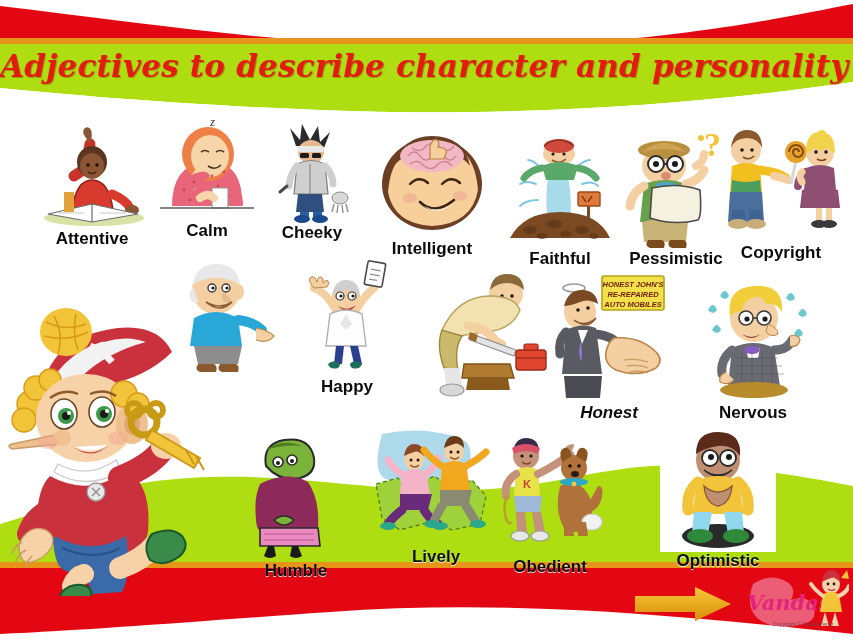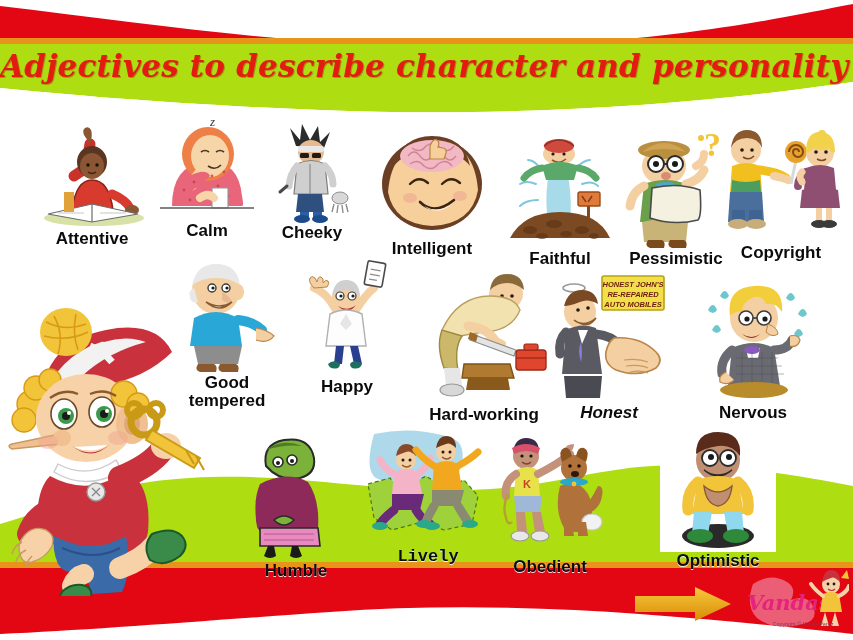--- a/index.html
+++ b/index.html
@@ -299,22 +299,20 @@
         <path d="M54 34 q8 4 10 10 q-6 2 -10 -2 z" fill="#e8b98f"></path>
         <path d="M38 44 q14 12 26 0 q-12 8 -26 0 z" fill="#fff" stroke="#8a5a33" stroke-width="1.6"></path>
         <path d="M26 60 q22 -12 44 0 l4 28 h-52 z" fill="#29a8d8"></path>
         <path d="M70 62 q16 2 24 10" stroke="#29a8d8" stroke-width="10" fill="none" stroke-linecap="round"></path>
         <path d="M88 70 q12 2 18 8 q-6 8 -18 4" fill="#f3cfa2" stroke="#b98548" stroke-width="1.2"></path>
         <path d="M26 88 h48 l-4 18 h-40 z" fill="#8d8d8d"></path>
         <path d="M30 106 q-4 6 2 8 h16 q2 -6 -2 -8 z" fill="#8a5a2e"></path>
         <path d="M52 106 q-4 6 2 8 h16 q2 -6 -2 -8 z" fill="#8a5a2e"></path>
       </svg>
     </div>
-    <div class="label">Good
-tempered</div>
   </div>
 
   <div class="card" style="left:292px;top:258px;width:110px;">
     <div class="art">
       <svg width="110" height="120" viewBox="0 0 110 120">
         <path d="M44 52 q-10 -18 -22 -22" stroke="#f3cfa2" stroke-width="8" fill="none" stroke-linecap="round"></path>
         <path d="M64 52 q10 -16 18 -22" stroke="#f3cfa2" stroke-width="8" fill="none" stroke-linecap="round"></path>
         <g fill="#f3cfa2" stroke="#b98548" stroke-width="1">
           <path d="M22 30 q-6 -6 -4 -10 q2 -3 5 0 l2 4 q1 -6 4 -5 q3 1 2 6 q3 -4 5 -2 q2 2 -1 6 z"></path>
         </g>
@@ -358,21 +356,20 @@
         <path d="M58 64 l8 3 l-2 7 l-8 -3 z" fill="#9c6a2a"></path>
         <path d="M52 96 h46 l4 14 h-52 z" fill="#b07a30" stroke="#7e5418" stroke-width="1.4"></path>
         <path d="M56 110 h40 l2 12 h-44 z" fill="#8a5a1c"></path>
         <path d="M32 100 h16 l2 18 h-16 z" fill="#e6e6e6"></path>
         <ellipse cx="40" cy="122" rx="12" ry="6" fill="#d8d8d8" stroke="#9a9a9a" stroke-width="1.2"></ellipse>
         <rect x="104" y="82" width="30" height="20" rx="3" fill="#e0452e" stroke="#9c2a18" stroke-width="1.4"></rect>
         <rect x="112" y="76" width="14" height="6" rx="2" fill="#e0452e" stroke="#9c2a18" stroke-width="1.2"></rect>
         <line x1="104" y1="90" x2="134" y2="90" stroke="#9c2a18" stroke-width="1.4"></line>
       </svg>
     </div>
-    <div class="label">Hard-working</div>
   </div>
 
   <div class="card" style="left:546px;top:272px;width:126px;font-style:italic;">
     <div class="art">
       <svg width="126" height="132" viewBox="0 0 126 132">
         <rect x="56" y="4" width="62" height="34" rx="2" fill="#f2e04a" stroke="#b8a118" stroke-width="1.6"></rect>
         <g fill="#6a1c10" font-family="sans-serif" font-size="7.5" font-weight="bold" text-anchor="middle">
           <text x="87" y="15">HONEST JOHN'S</text>
           <text x="87" y="25">RE-REPAIRED</text>
           <text x="87" y="35">AUTO MOBILES</text>
@@ -454,21 +451,21 @@
         <g stroke="#b85a90" stroke-width="1.2">
             <path d="M20 102 h50 M20 108 h50"></path>
           </g>
         <path d="M24 114 l-4 10 q6 4 12 0 l-2 -10 z" fill="#1a1a1a"></path>
         <path d="M54 114 l4 10 q-6 4 -12 0 l2 -10 z" fill="#1a1a1a"></path>
       </svg>
     </div>
     <div class="label">Humble</div>
   </div>
 
-  <div class="card" style="left:360px;top:424px;width:136px;font-family:Liberation Mono, monospace;">
+  <div class="card" style="left:368px;top:424px;width:136px;">
     <div class="art">
       <svg width="136" height="124" viewBox="0 0 136 124">
         <path d="M14 10 q36 -8 72 2 q20 4 16 26 q-4 24 -30 26 q-34 2 -56 -10 q-12 -8 -2 -44 z" fill="#aed9ea"></path>
         <path d="M8 60 l22 -6 l10 12 l26 -14 l18 12 l20 -8 l14 16 l-6 28 l-28 6 l-22 -8 l-30 8 l-18 -12 z" fill="#9fd13a"></path>
         <path d="M8 60 l22 -6 l10 12 l26 -14 l18 12 l20 -8 l14 16 l-6 28 l-28 6 l-22 -8 l-30 8 l-18 -12 z" fill="none" stroke="#4a7a12" stroke-width="1.2" stroke-dasharray="4 3"></path>
 
         <ellipse cx="46" cy="36" rx="10" ry="10" fill="#f3cfa2"></ellipse>
         <path d="M36 32 q2 -12 10 -12 q10 0 10 12 q-6 -6 -10 -4 q-6 2 -10 4 z" fill="#8a4a2a"></path>
         <circle cx="43" cy="36" r="1.5" fill="#23180c"></circle>
           <circle cx="50" cy="36" r="1.5" fill="#23180c"></circle>

